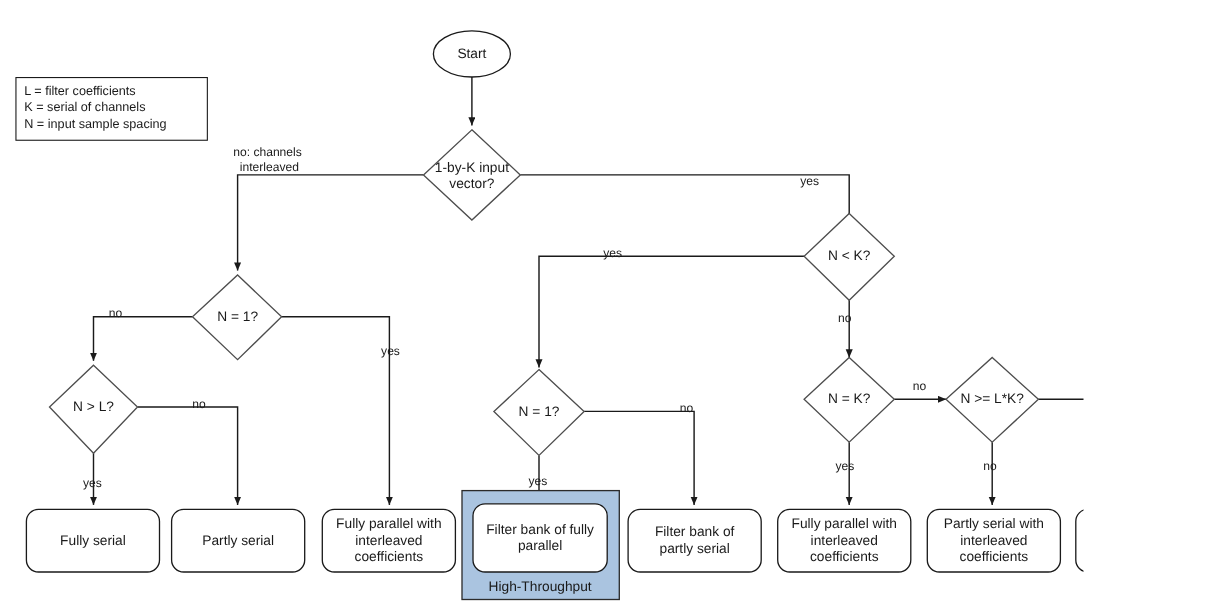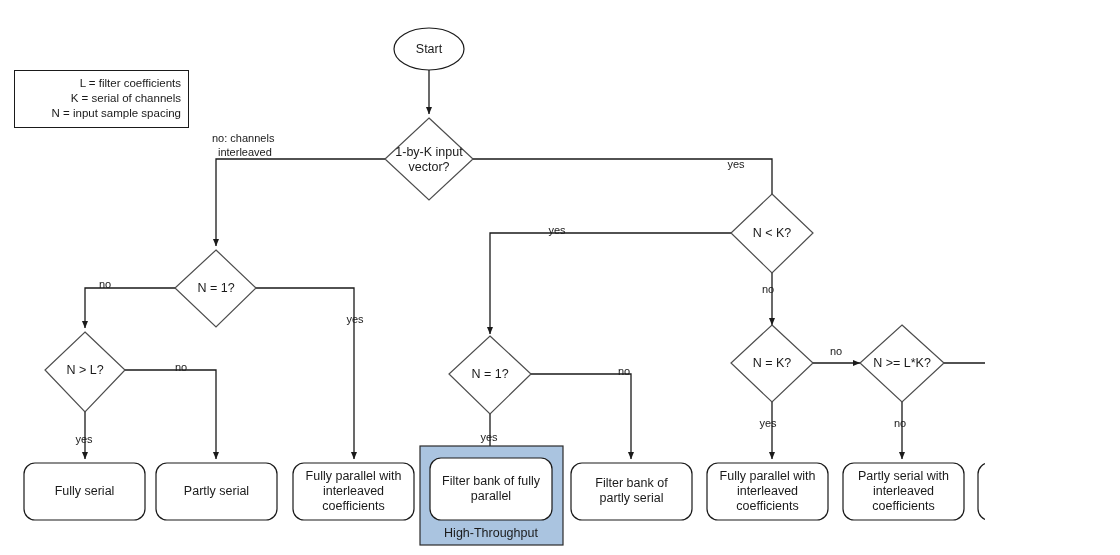--- a/index.html
+++ b/index.html
@@ -70,21 +70,20 @@
     border: 1px solid #1a1a1a;
     background: #ffffff;
     box-sizing: border-box;
     padding: 5px 7px 6px 7px;
   }
   .legend-line {
     font-size: 11.5px;
     line-height: 15px;
     color: #1a1a1a;
     white-space: nowrap;
-    text-align: right;
   }
   .hl-caption {
     font-size: 12.5px;
     text-anchor: middle;
     dominant-baseline: middle;
     fill: #1a1a1a;
   }
 </style>
 </head>
 <body>

